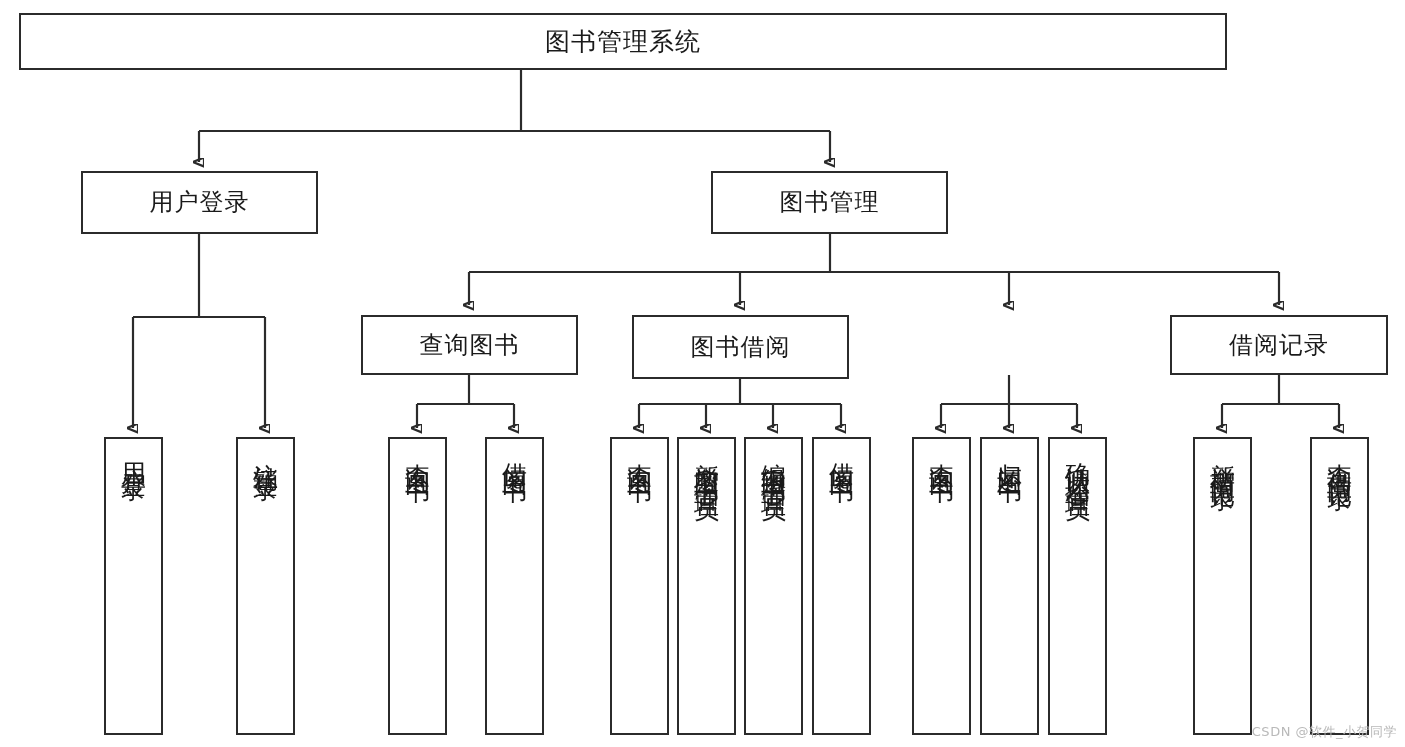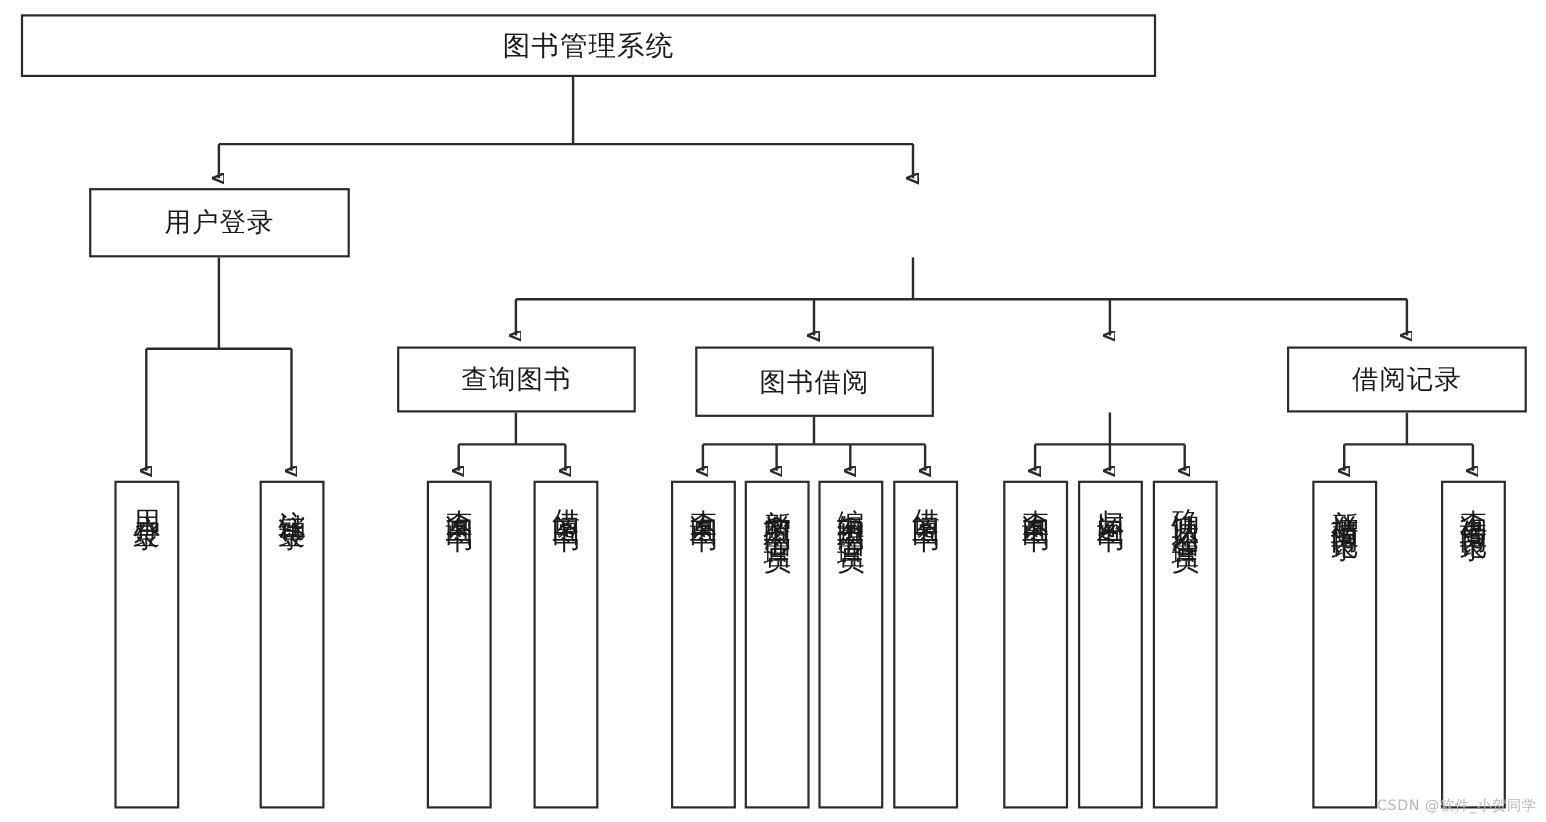--- a/index.html
+++ b/index.html
@@ -121,27 +121,30 @@
     <path d="M941,404 L941,428" marker-end="url(#arrow)"></path>
     <path d="M1009,404 L1009,428" marker-end="url(#arrow)"></path>
     <path d="M1077,404 L1077,428" marker-end="url(#arrow)"></path>
 
     <path d="M1279,375 L1279,404"></path>
     <path d="M1222,404 L1339,404"></path>
     <path d="M1222,404 L1222,428" marker-end="url(#arrow)"></path>
     <path d="M1339,404 L1339,428" marker-end="url(#arrow)"></path>
   </svg>
 
-  <div class="node h root" style="left:19px;top:13px;width:1032px;height:57px;">
+  <div class="node h root" style="left:19px;top:13px;width:1208px;height:57px;">
     <span class="lbl">图书管理系统</span>
   </div>
 
   <div class="node h" style="left:81px;top:171px;width:237px;height:63px;">
     <span class="lbl">用户登录</span>
   </div>
+  <div class="node h" style="left:711px;top:171px;width:237px;height:63px;">
+    <span class="lbl">图书管理</span>
+  </div>
 
   <div class="node h" style="left:361px;top:315px;width:217px;height:60px;">
     <span class="lbl">查询图书</span>
   </div>
   <div class="node h" style="left:632px;top:315px;width:217px;height:64px;">
     <span class="lbl">图书借阅</span>
   </div>
   <div class="node h" style="left:1170px;top:315px;width:218px;height:60px;">
     <span class="lbl">借阅记录</span>
   </div>

